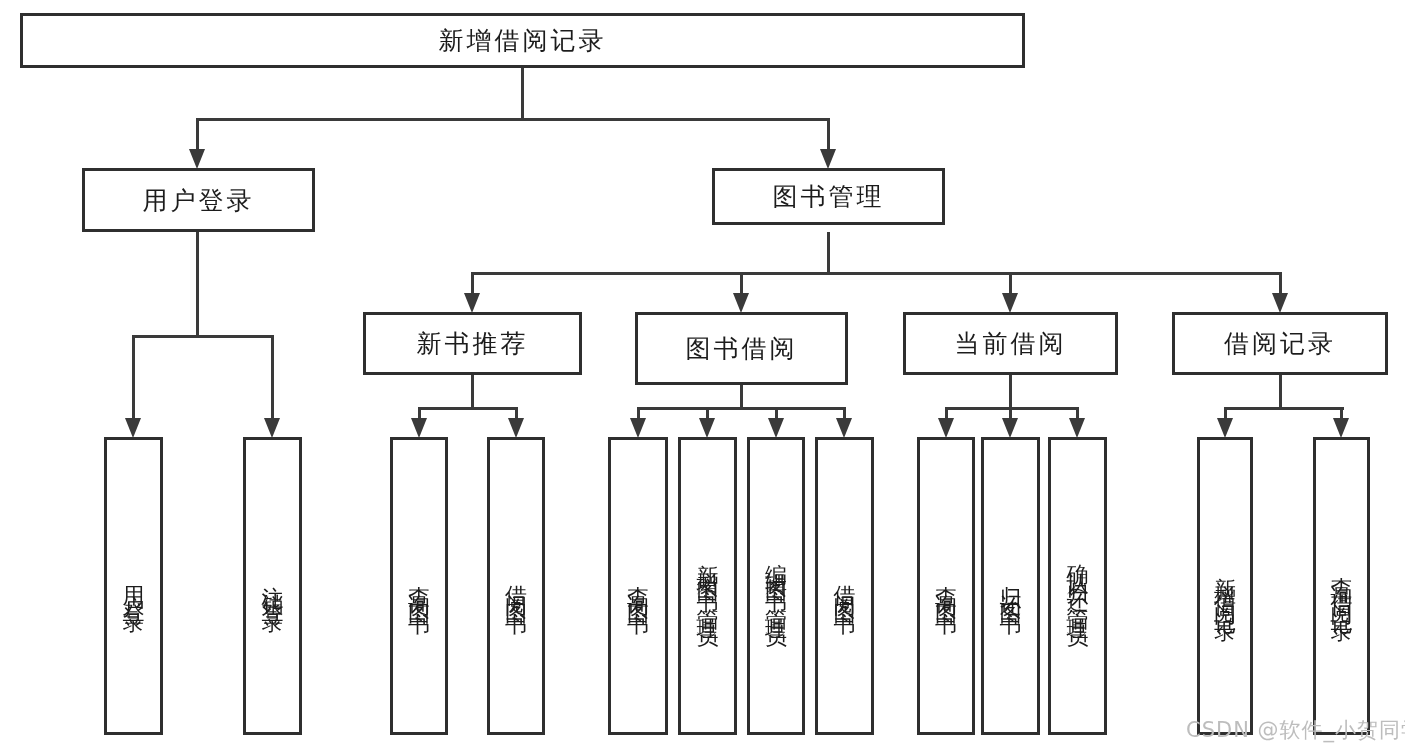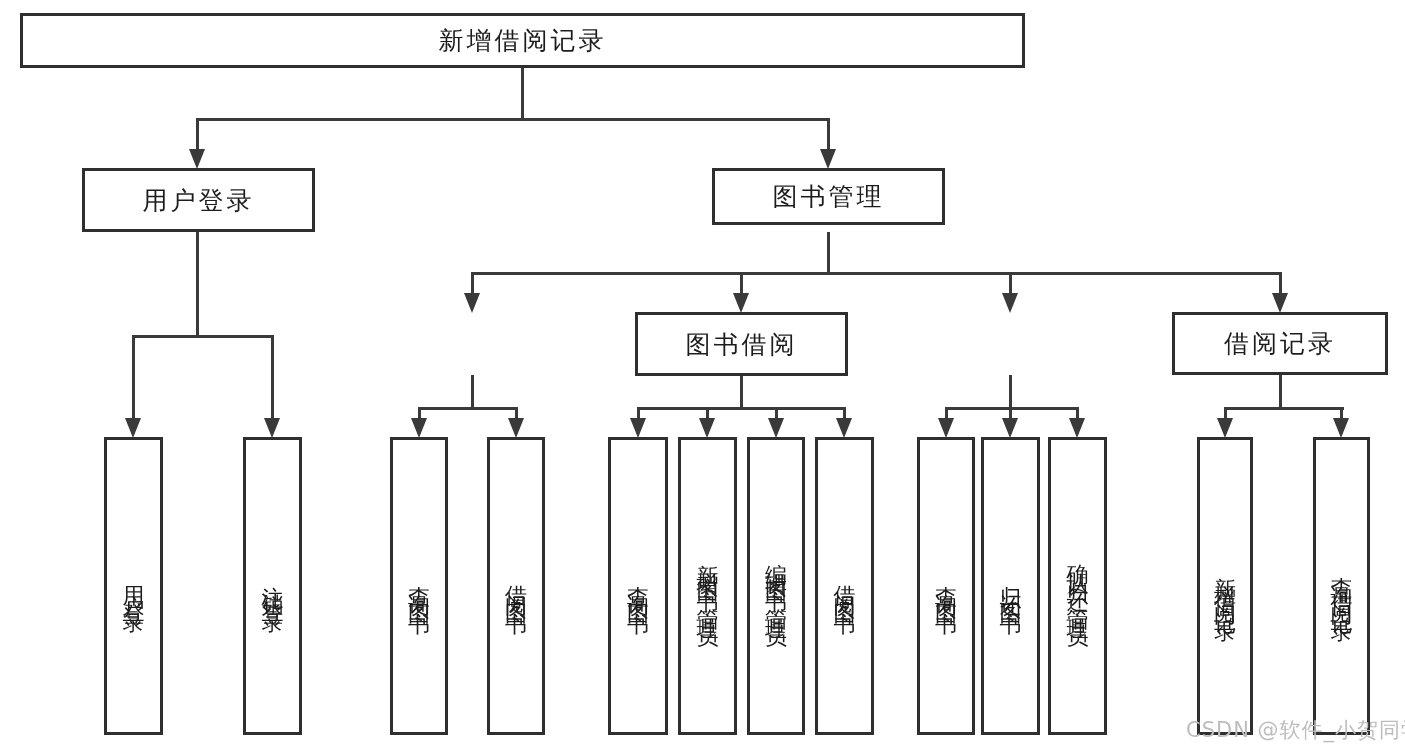--- a/index.html
+++ b/index.html
@@ -123,21 +123,23 @@
     <div class="arrow" style="left:1217px;top:418px"></div>
     <div class="line vl" style="left:1340px;top:407px;height:14px"></div>
     <div class="arrow" style="left:1333px;top:418px"></div>
   </div>
 
   <div class="box h" style="left:20px;top:13px;width:1005px;height:55px">新增借阅记录</div>
 
   <div class="box h" style="left:82px;top:168px;width:233px;height:64px">用户登录</div>
   <div class="box h" style="left:712px;top:168px;width:233px;height:57px">图书管理</div>
 
-  <div class="box h" style="left:635px;top:312px;width:213px;height:64px">图书借阅</div>
+  <div class="box h" style="left:363px;top:312px;width:219px;height:63px">新书推荐</div>
+  <div class="box h" style="left:635px;top:312px;width:213px;height:73px">图书借阅</div>
+  <div class="box h" style="left:903px;top:312px;width:215px;height:63px">当前借阅</div>
   <div class="box h" style="left:1172px;top:312px;width:216px;height:63px">借阅记录</div>
 
   <div class="box v" style="left:104px;top:437px;width:59px;height:298px">用户登录</div>
   <div class="box v" style="left:243px;top:437px;width:59px;height:298px">注销登录</div>
 
   <div class="box v" style="left:390px;top:437px;width:58px;height:298px">查询图书</div>
   <div class="box v" style="left:487px;top:437px;width:58px;height:298px">借阅图书</div>
 
   <div class="box v" style="left:608px;top:437px;width:60px;height:298px">查询图书</div>
   <div class="box v" style="left:678px;top:437px;width:59px;height:298px">新增图书（管理员）</div>

